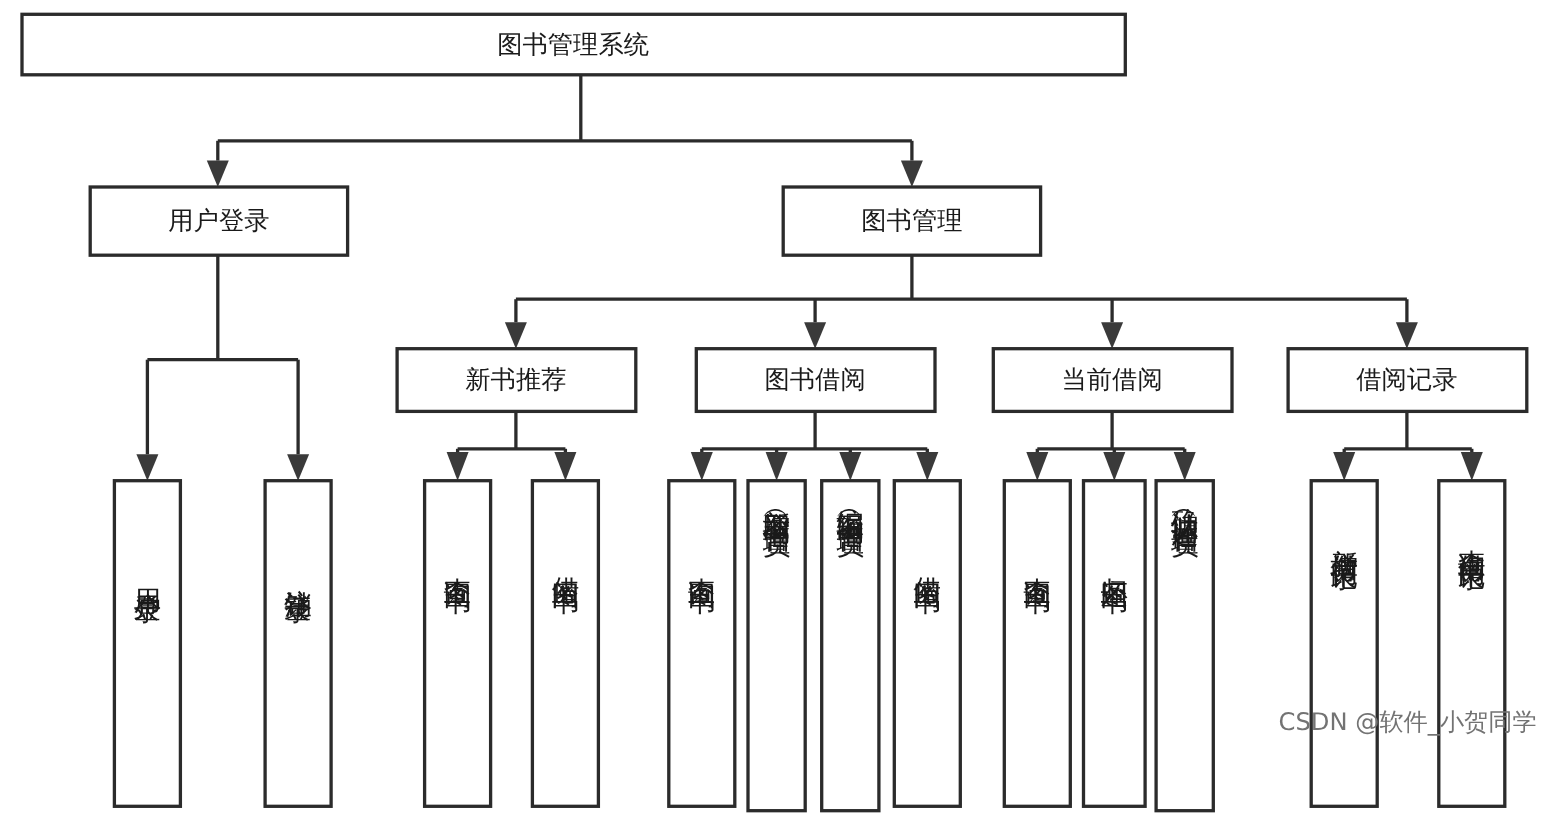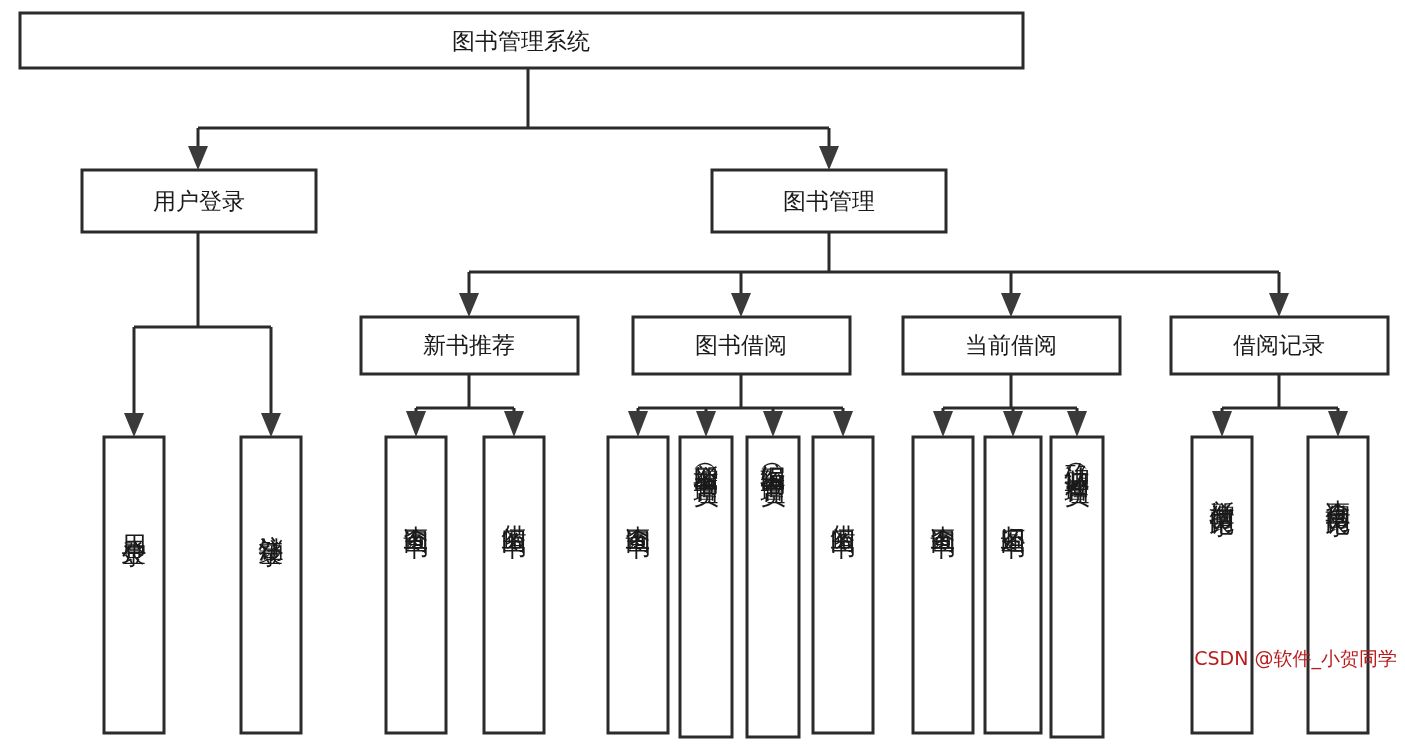--- a/index.html
+++ b/index.html
@@ -63,22 +63,22 @@
     line-height: 1;
     letter-spacing: 3px;
     color: #1a1a1a;
     white-space: nowrap;
   }
   .watermark {
     position: absolute;
     right: 8px;
     bottom: 4px;
     font-family: "DejaVu Sans", "Liberation Sans", sans-serif;
-    font-size: 19px;
-    color: #b91c1c;
+    font-size: 22px;
+    color: #737373;
     white-space: nowrap;
   }
 </style>
 </head>
 <body>
 
 <div id="diagram-root">
 
   <svg id="flow" viewBox="0 0 1405 747">
 

